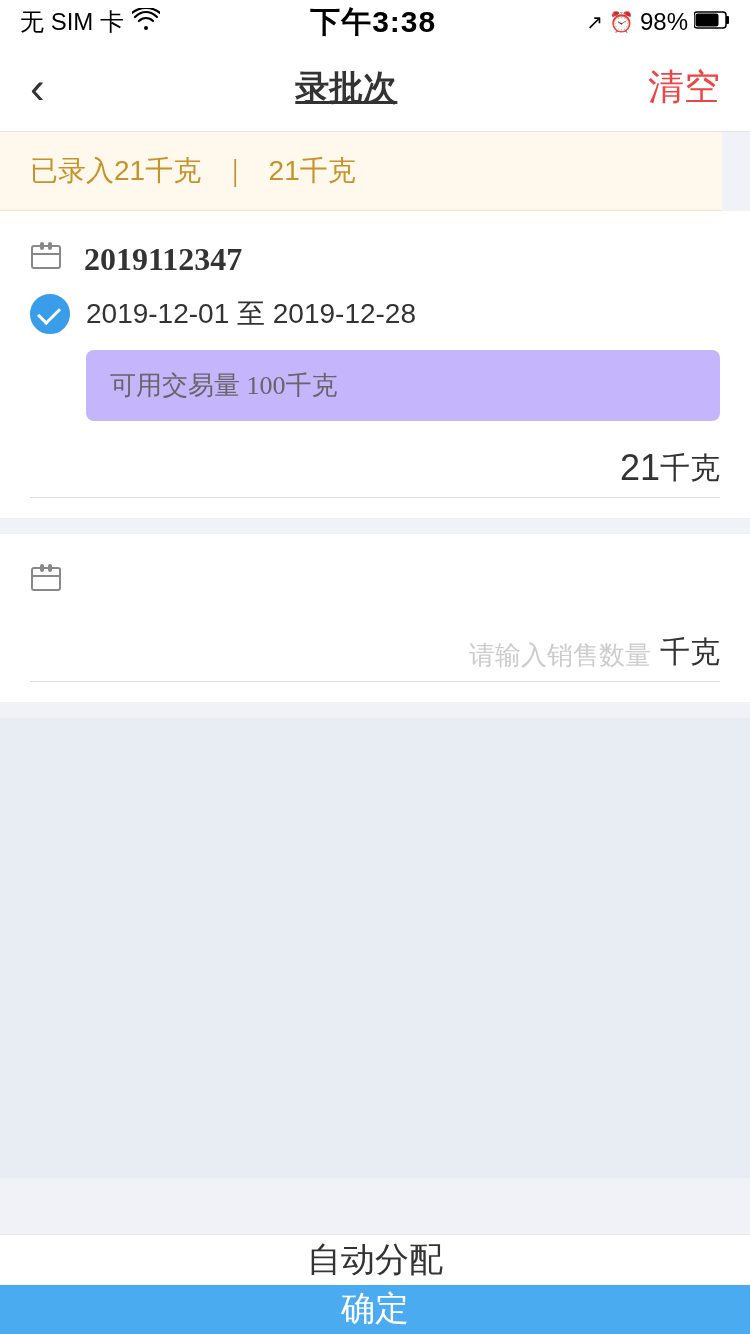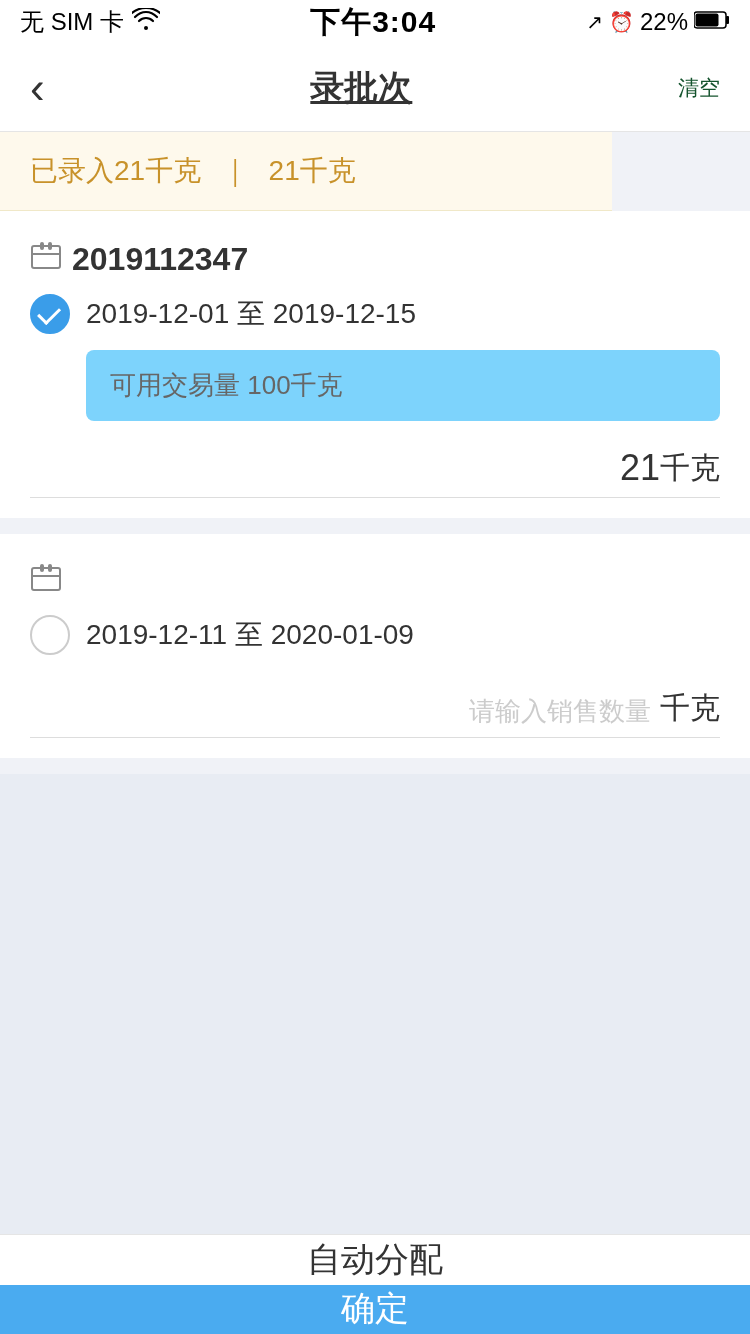--- a/index.html
+++ b/index.html
@@ -45,28 +45,28 @@
       color: #333;
       cursor: pointer;
     }
     .nav-title {
       font-size: 34px;
       font-weight: 600;
       color: #333;
       text-decoration: underline;
     }
     .nav-clear {
-      font-size: 21px;
-      color: #14532d;
+      font-size: 36px;
+      color: #ef4444;
       cursor: pointer;
     }
 
     
     .summary-banner {
-      width: 612px;
+      width: 722px;
       background: #fef9ec;
       padding: 20px 30px;
       display: flex;
       align-items: center;
       gap: 20px;
       border-bottom: 1px solid #f0e8c8;
     }
     .summary-item {
       font-size: 28px;
       color: #c8922a;
@@ -79,22 +79,23 @@
     
     .batch-card {
       background: #fff;
       margin-bottom: 0;
       padding: 30px 30px 20px 30px;
     }
 
     .batch-header {
       display: flex;
       align-items: center;
-      gap: 10px;
+      gap: 22px;
       margin-bottom: 16px;
+      font-family: Liberation Serif, serif;
     }
     .batch-icon {
       font-size: 30px;
       color: #666;
     }
     .batch-id {
       font-size: 32px;
       font-weight: 600;
       color: #333;
     }
@@ -128,27 +129,28 @@
       border-bottom: 3px solid #fff;
       transform: rotate(-45deg) translateY(-2px);
       display: block;
     }
     .batch-date {
       font-size: 28px;
       color: #333;
     }
 
     .batch-qty-box {
-      background: #7dd3fc;
+      background: #c4b5fd;
       border-radius: 8px;
       padding: 18px 24px;
       font-size: 26px;
       color: #666;
       margin-left: 56px;
       margin-bottom: 10px;
+      font-family: Liberation Serif, serif;
     }
 
     .batch-input-row {
       display: flex;
       align-items: center;
       justify-content: flex-end;
       padding: 16px 0 8px 0;
     }
     .batch-input {
       text-align: center;
@@ -233,25 +235,25 @@
     <span>无 SIM 卡</span>
     <span>
       <svg width="28" height="22" viewBox="0 0 28 22" fill="none">
         <path d="M14 18a2 2 0 1 1 0 4 2 2 0 0 1 0-4z" fill="#000"></path>
         <path d="M7 13c1.9-1.9 4.4-3 7-3s5.1 1.1 7 3" stroke="#000" stroke-width="2.2" fill="none" stroke-linecap="round"></path>
         <path d="M3 9C6.3 5.7 10 4 14 4s7.7 1.7 11 5" stroke="#000" stroke-width="2.2" fill="none" stroke-linecap="round"></path>
         <path d="M0 5C4.1 1.5 8.8 0 14 0s9.9 1.5 14 5" stroke="#000" stroke-width="2.2" fill="none" stroke-linecap="round"></path>
       </svg>
     </span>
   </div>
-  <div class="status-center">下午3:04</div>
+  <div class="status-center">下午3:38</div>
   <div class="status-right">
     <span style="font-size:20px;">↗</span>
     <span style="font-size:20px;">⏰</span>
-    <span>22%</span>
+    <span>98%</span>
     <span>
       <svg width="36" height="20" viewBox="0 0 36 20">
         <rect x="0" y="2" width="32" height="16" rx="3" ry="3" stroke="#000" stroke-width="1.5" fill="none"></rect>
         <rect x="32" y="6" width="3" height="8" rx="1" fill="#000"></rect>
         <rect x="1.5" y="3.5" width="23" height="13" rx="2" fill="#000"></rect>
       </svg>
     </span>
   </div>
 </div>
 
@@ -274,21 +276,21 @@
         <rect x="2" y="4" width="28" height="22" rx="2" stroke="#888" stroke-width="2" fill="none"></rect>
         <rect x="10" y="0" width="4" height="8" rx="2" fill="#888"></rect>
         <rect x="18" y="0" width="4" height="8" rx="2" fill="#888"></rect>
         <line x1="2" y1="12" x2="30" y2="12" stroke="#888" stroke-width="2"></line>
       </svg>
     </span>
     <span class="batch-id">2019112347</span>
   </div>
   <div class="batch-date-row">
     <div class="radio-circle checked"></div>
-    <span class="batch-date">2019-12-01 至 2019-12-15</span>
+    <span class="batch-date">2019-12-01 至 2019-12-28</span>
   </div>
   <div class="batch-qty-box">可用交易量 100千克</div>
   <div class="batch-input-underline">
     <div class="batch-input-row">
       <span class="batch-input-value">21</span>
       <span class="batch-unit">千克</span>
     </div>
   </div>
 </div>
 
@@ -298,24 +300,20 @@
   <div class="batch-header">
     <span class="batch-icon">
       <svg width="32" height="28" viewBox="0 0 32 28" fill="none">
         <rect x="2" y="4" width="28" height="22" rx="2" stroke="#888" stroke-width="2" fill="none"></rect>
         <rect x="10" y="0" width="4" height="8" rx="2" fill="#888"></rect>
         <rect x="18" y="0" width="4" height="8" rx="2" fill="#888"></rect>
         <line x1="2" y1="12" x2="30" y2="12" stroke="#888" stroke-width="2"></line>
       </svg>
     </span>
   </div>
-  <div class="batch-date-row">
-    <div class="radio-circle"></div>
-    <span class="batch-date">2019-12-11 至 2020-01-09</span>
-  </div>
   <div class="batch-input-underline">
     <div class="batch-input-row">
       <input class="batch-input" type="text" placeholder="请输入销售数量" style="">
       <span class="batch-unit">千克</span>
     </div>
   </div>
 </div>
 
 <div class="card-divider"></div>
 

